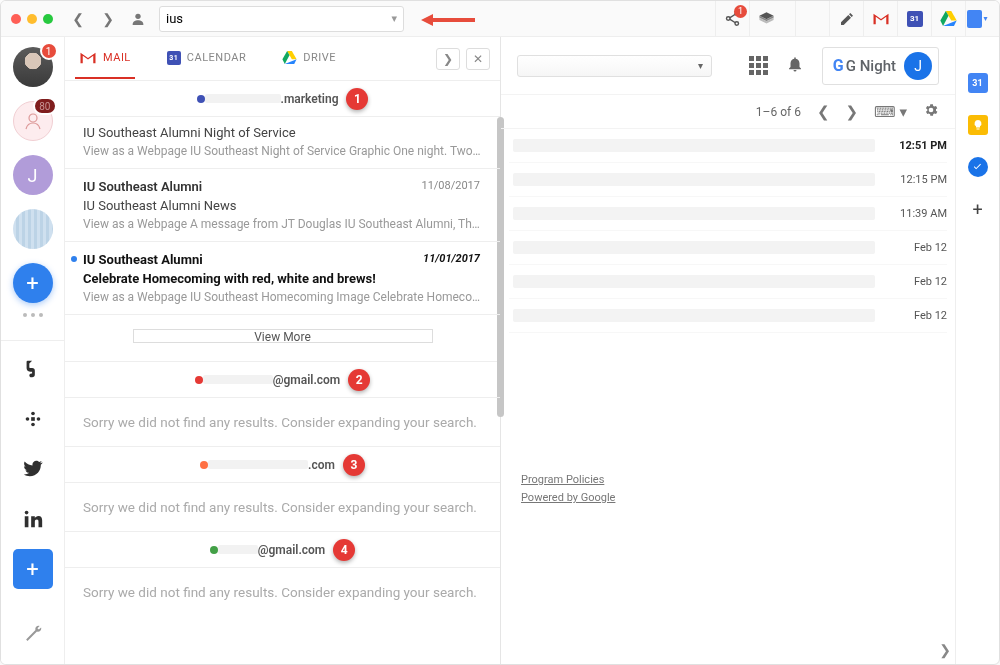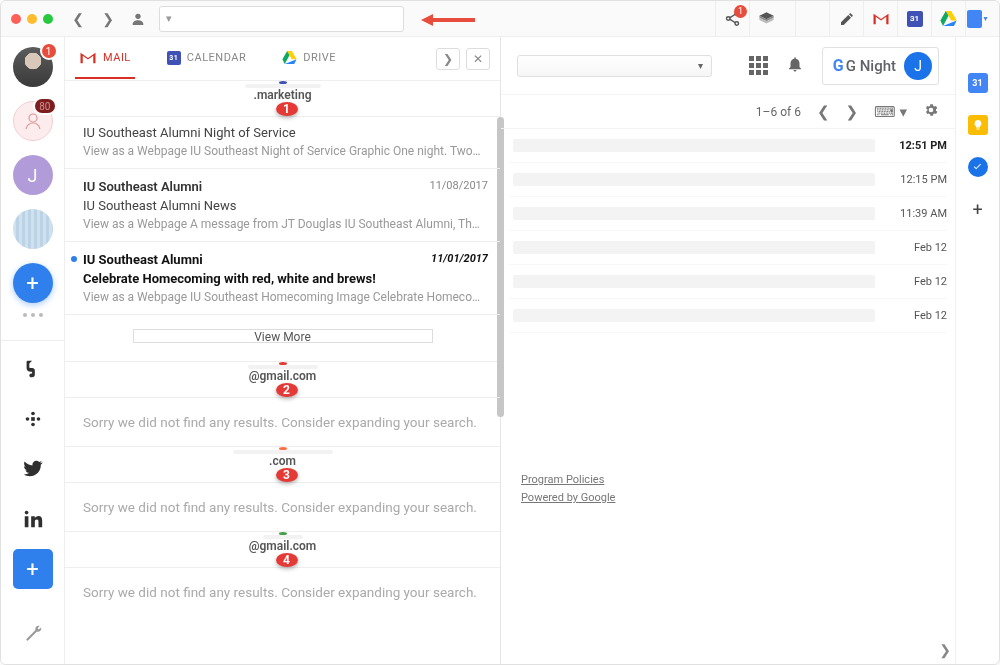--- a/index.html
+++ b/index.html
@@ -49,31 +49,31 @@
     
     
     .center-col { width: 436px; display:flex; flex-direction:column; border-right: 1px solid #e5e5e5; position:relative; }
     .center-scroll-hint { position:absolute; right:-4px; top:80px; width:7px; height:300px; background:#c6c6c6; border-radius:4px; }
     .svc-tabs { display:flex; align-items:center; height:44px; border-bottom:1px solid #eee; padding: 0 10px; gap: 28px; }
     .svc-tab { display:flex; align-items:center; gap:6px; font-size:11px; letter-spacing: 0.5px; color:#888; padding: 12px 4px; border-bottom: 2px solid transparent; cursor:pointer; }
     .svc-tab.active { color:#d93025; border-bottom-color:#d93025; }
     .svc-tabs .push { margin-left:auto; display:flex; gap:6px; }
     .mini-btn { width:24px; height:22px; border:1px solid #ddd; border-radius:3px; background:#fff; color:#888; font-size:12px; display:flex; align-items:center; justify-content:center; cursor:pointer; }
     
-    .acct-header { height:36px; border-bottom:1px solid #eee; display:flex; align-items:center; justify-content:center; font-size:12px; font-weight:600; color:#555; position:relative;flex-direction:column; }
+    .acct-header { height:36px; border-bottom:1px solid #eee; display:flex; align-items:center; justify-content:center; font-size:12px; font-weight:600; color:#555; position:relative; }
     .acct-dot { width:8px; height:8px; border-radius:50%; }
     .dot-blue { background:#3f51b5; } .dot-orange{ background:#ff7043; } .dot-green2{ background:#43a047; } .dot-red2 { background:#e53935; }
     .num-badge { width:22px; height:22px; border-radius:50%; background:#e53935; color:#fff; font-size:12px; font-weight:bold; display:flex; align-items:center; justify-content:center; box-shadow:0 2px 4px rgba(0,0,0,0.3); position:absolute; right:100px; }
     .num-badge.inplace{ position:static; margin-left:8px; }
     .mask-bar { height:9px; background:#f2f2f2; border-radius:2px; display:inline-block; }
     
     .mail-item { padding: 10px 18px; border-bottom:1px solid #eee; cursor:pointer; position:relative; }
     .mail-item .from { font-size:13px; color:#333; font-weight:600; }
     .mail-item.unread .from, .mail-item.unread .subj { font-weight:700; color:#111; }
-    .mail-item .date { position:absolute; top:10px; right:12px; font-size:11px; color:#888; }
+    .mail-item .date { position:absolute; top:10px; right:20px; font-size:11px; color:#888; }
     .mail-item.unread .date { font-weight:700; color:#111;font-style:italic; }
     .mail-item .subj { font-size:13px; color:#444; margin-top:4px; }
     .mail-item .prev { font-size:12px; color:#999; margin-top:4px; white-space:nowrap; overflow:hidden; text-overflow:ellipsis; }
     .mail-item .ind { position:absolute; left:6px; top:14px; width:6px; height:6px; border-radius:50%; background:#2f80ed; display:none; }
     .mail-item.unread .ind{ display:block; }
     .mail-item.trunc{ padding-top:4px; }
     
     .view-more { padding: 14px 18px 18px; border-bottom:1px solid #eee; }
     .view-more button { width: 300px; margin:0 auto; display:block; border:1px solid #ddd; background:#fff; height:14px; font-size:12px; color:#555; cursor:pointer; }
     
@@ -126,20 +126,21 @@
     </div>
     <button class="nav-btn">❮</button>
     <button class="nav-btn">❯</button>
     <div class="profile-btn">
       <svg viewBox="0 0 24 24" width="16" height="16" fill="#777">
           <circle cx="12" cy="8" r="4"></circle>
           <path d="M4 20c0-4 4-6 8-6s8 2 8 6v1H4z"></path>
         </svg>
     </div>
     <div class="search-wrap">
+      <input value="ius" style="">
       <span class="chev">▾</span>
     </div>
     <div class="arrow-callout">
       <svg viewBox="0 0 54 18">
           <defs></defs>
           <line x1="54" y1="9" x2="6" y2="9" stroke="#e74c3c" stroke-width="4"></line>
           <polygon points="0,9 12,3 12,15" fill="#e74c3c"></polygon>
         </svg>
     </div>
     <div class="top-right">

